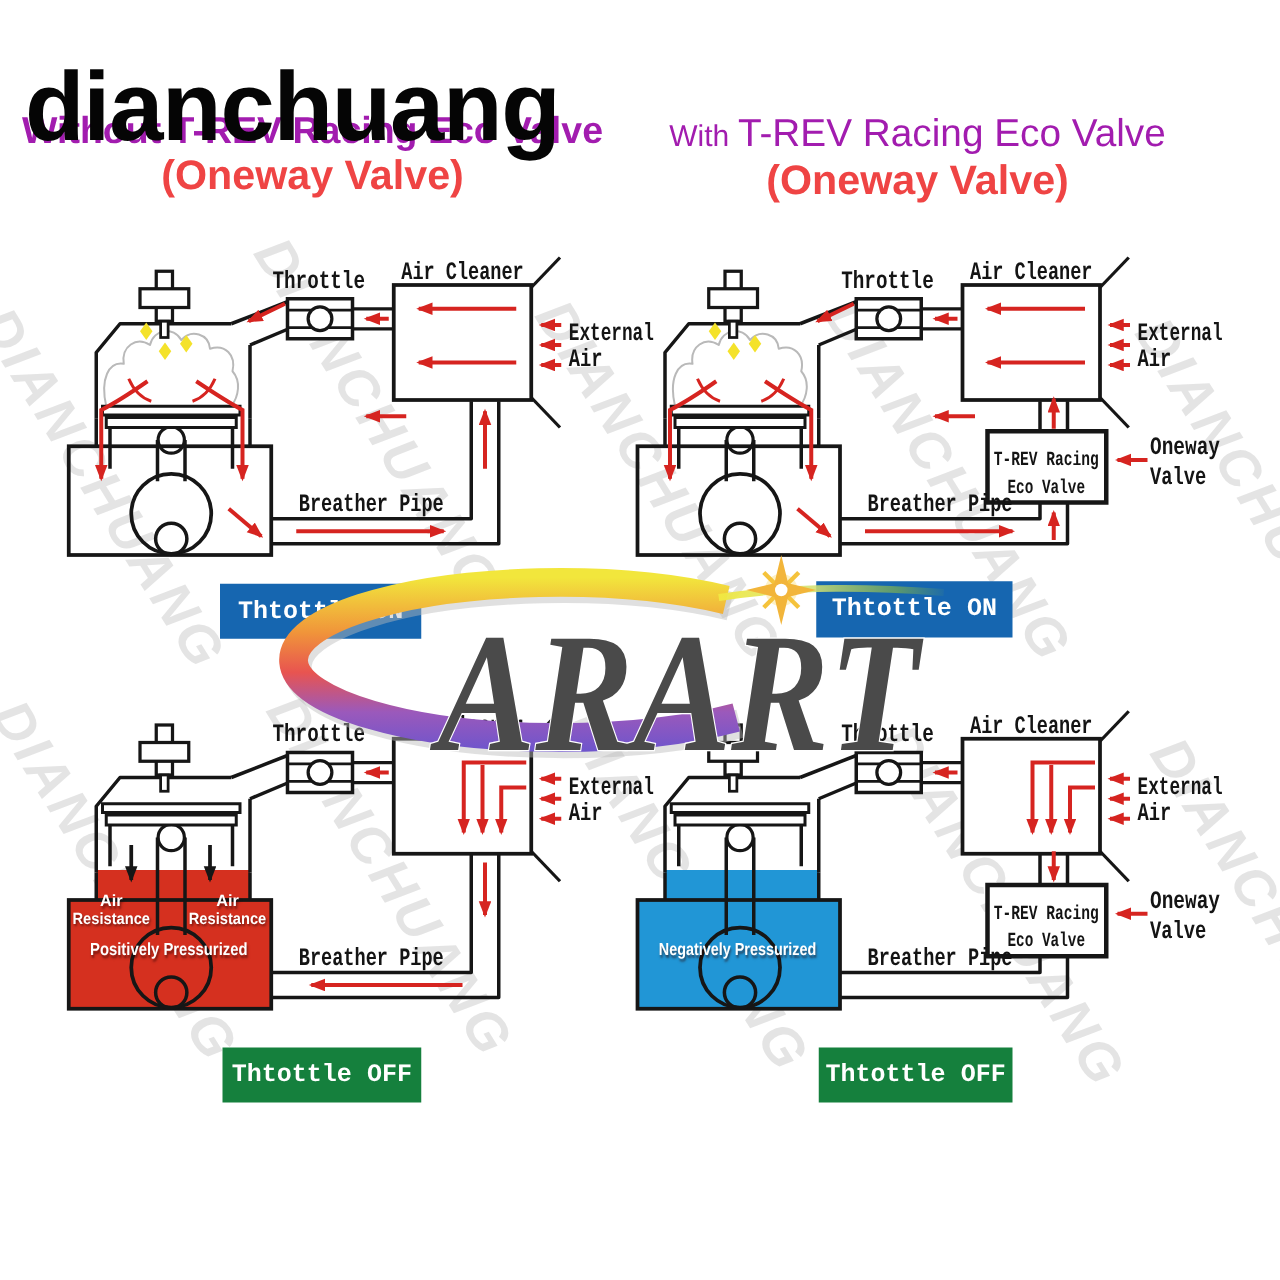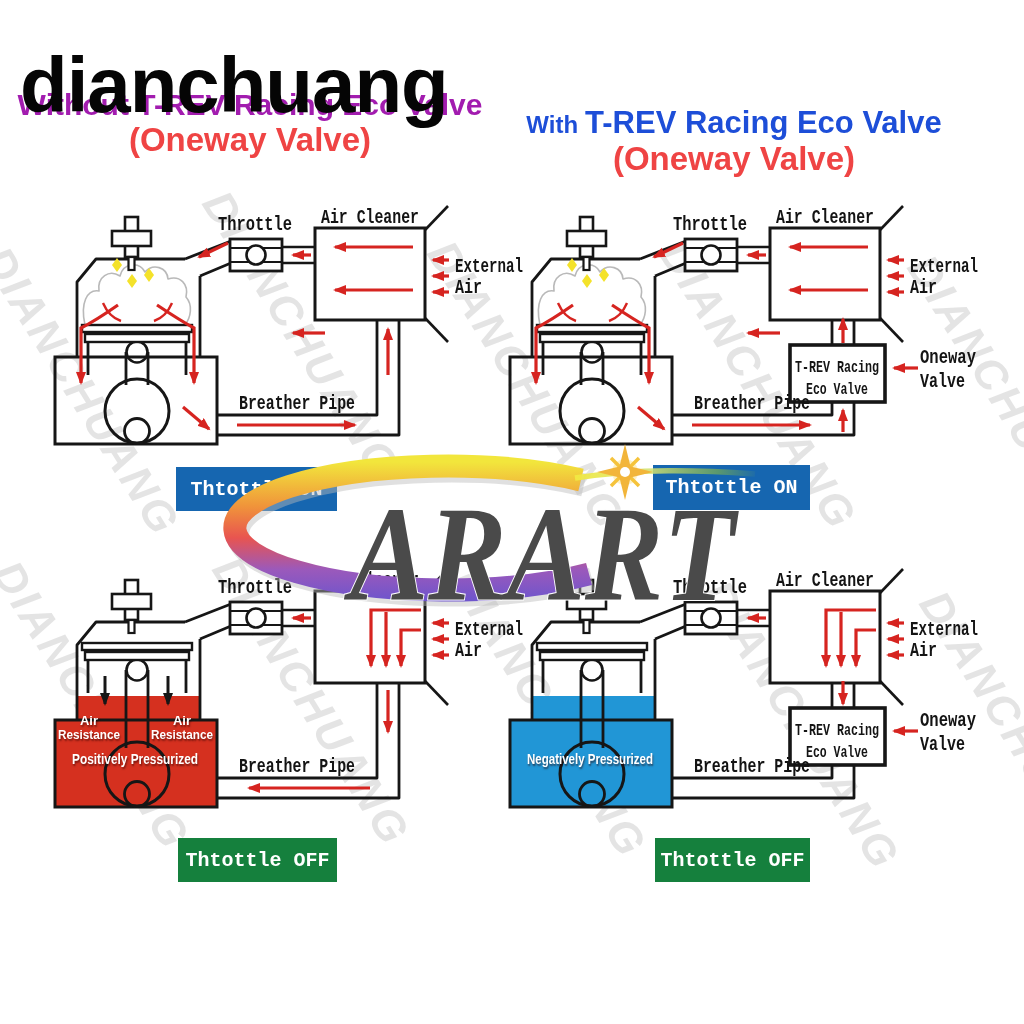--- a/index.html
+++ b/index.html
@@ -7,21 +7,21 @@
          font-family:"Liberation Sans",sans-serif;margin:0 auto;}
   
   .wm{position:absolute;font:italic bold 44px "Liberation Sans",sans-serif;letter-spacing:3px;
       color:rgba(150,150,150,0.26);transform:rotate(58deg);transform-origin:0 0;white-space:nowrap;z-index:1;}
   
   .brand{position:absolute;left:20px;top:46px;font-weight:bold;font-size:78px;line-height:78px;
          letter-spacing:-1px;color:#050505;z-index:6;white-space:nowrap;}
   .title-left{position:absolute;left:0;top:88px;width:500px;text-align:center;z-index:5;}
   .title-right{position:absolute;left:512px;top:90px;width:444px;text-align:center;z-index:5;}
   .t1-red{font-weight:bold;font-size:30px;line-height:34px;color:#a21caf;white-space:nowrap;}
-  .t1-blue{font-weight:bold;font-size:31px;line-height:33px;color:#1d4ed8;white-space:nowrap;margin-top:16px;}
+  .t1-blue{font-weight:normal;font-size:31px;line-height:33px;color:#a21caf;white-space:nowrap;}
   .t1-blue .with{font-size:24px;margin-right:7px;}
   .t2{font-weight:bold;font-size:33px;line-height:36px;color:#ef4444;white-space:nowrap;}
   
   .diag{position:absolute;width:530px;height:292px;z-index:2;}
   .dlabel{font-family:"Liberation Mono",monospace;font-weight:bold;fill:#141414;}
   .wlabel{font-family:"Liberation Sans",sans-serif;font-weight:bold;fill:#ffffff;
           text-shadow:1px 2px 2px rgba(40,0,0,0.55);}
   
   .btn{position:absolute;display:flex;align-items:center;justify-content:center;z-index:3;
        color:#fff;font-family:"Liberation Mono",monospace;font-weight:bold;font-size:20px;white-space:nowrap;}

